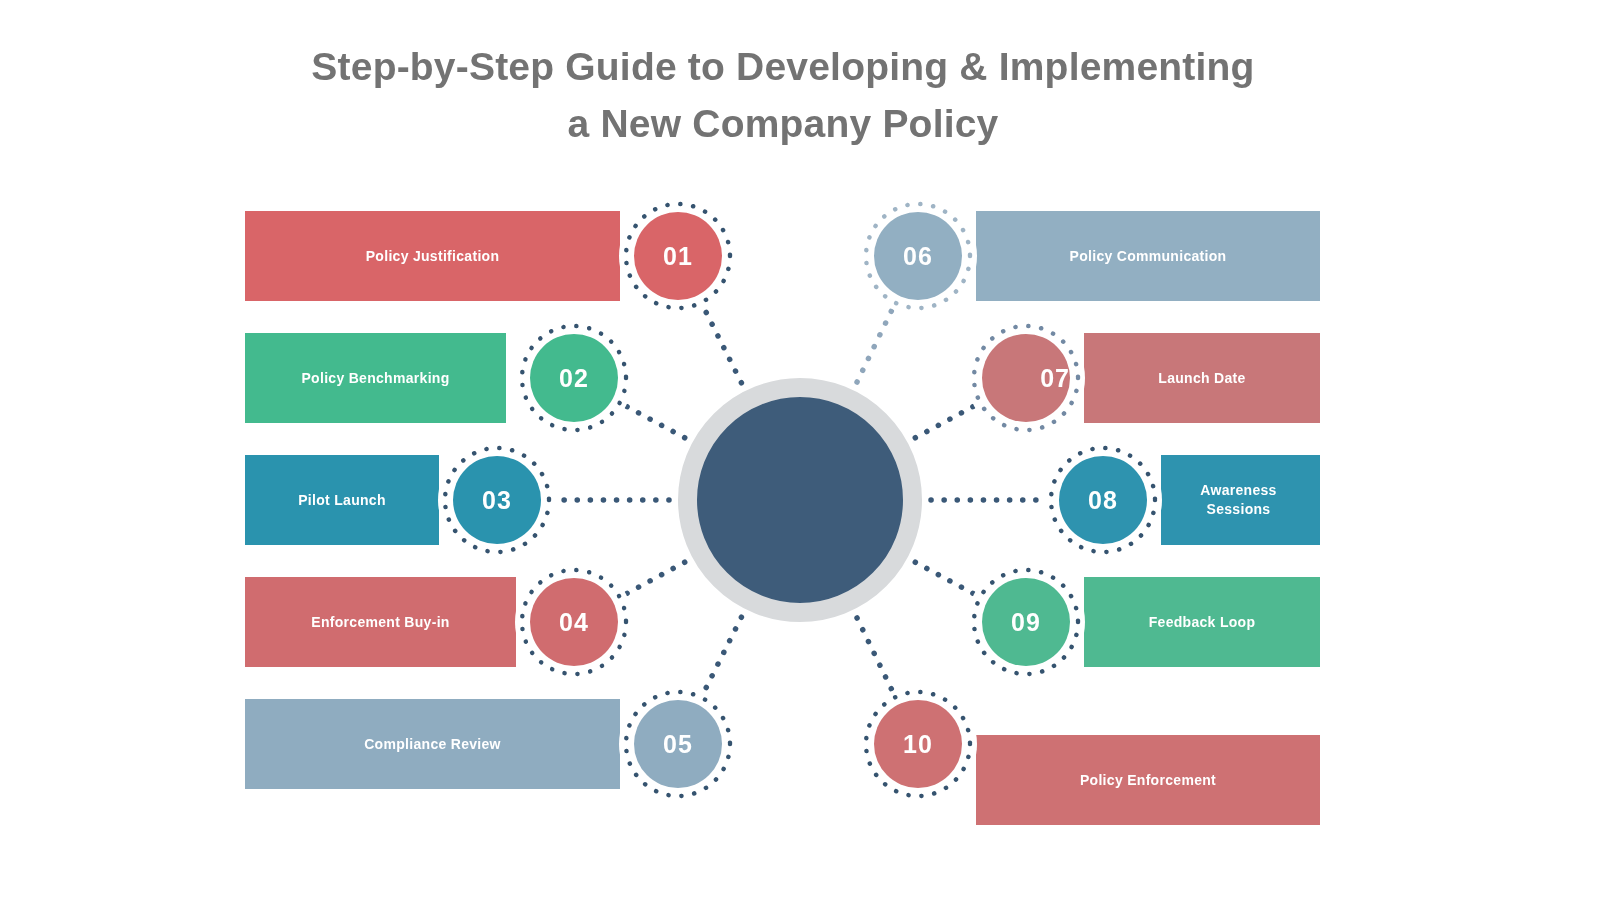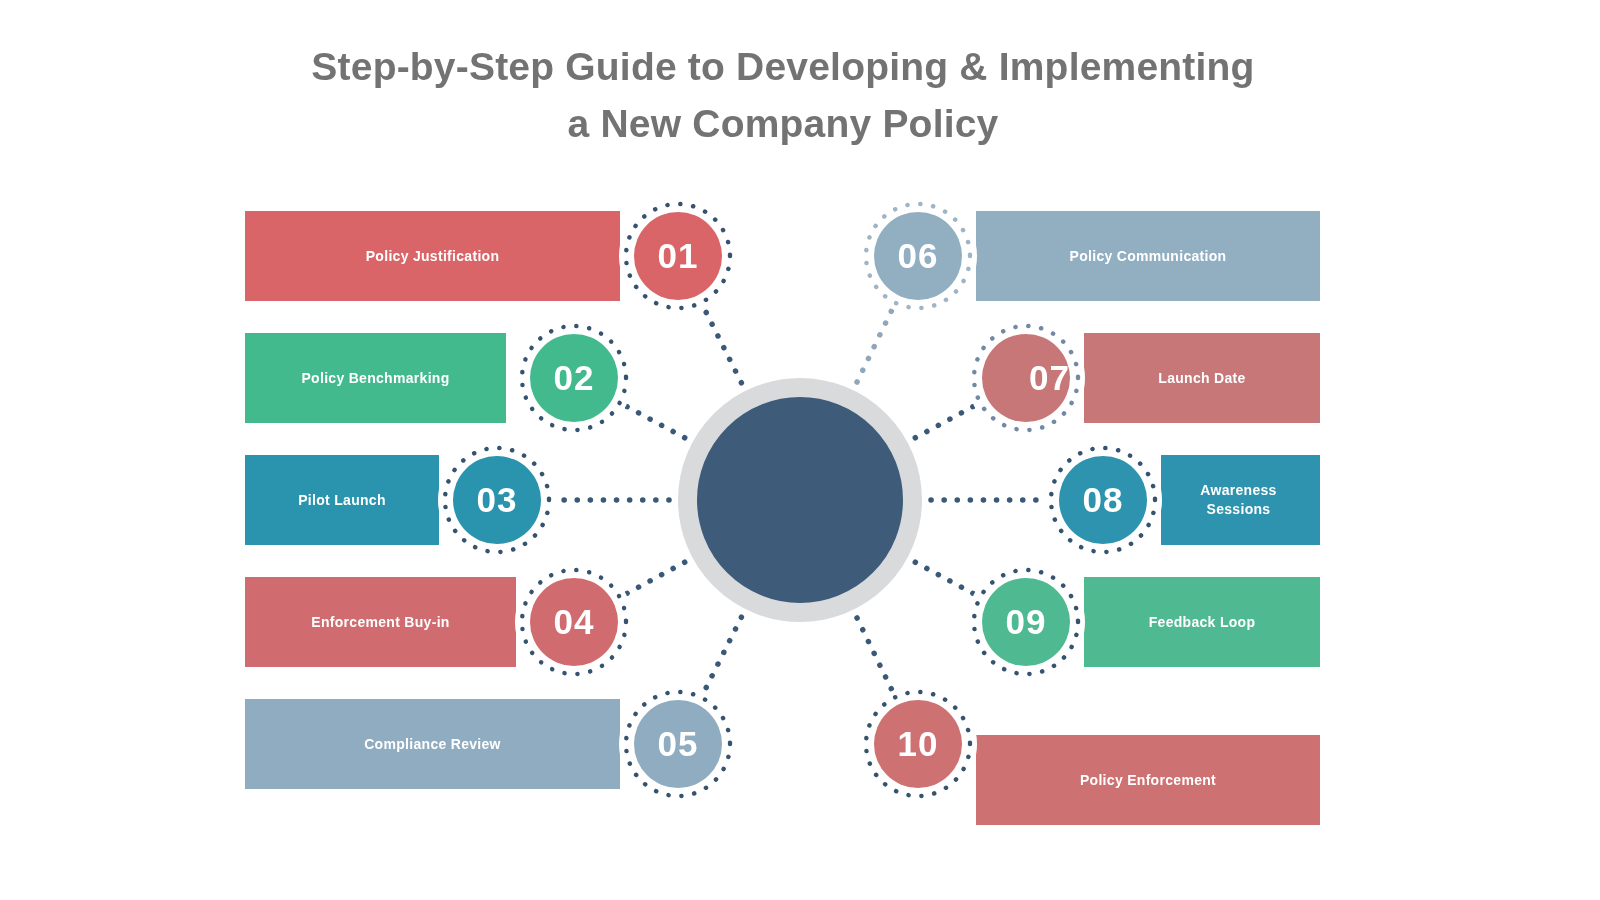--- a/index.html
+++ b/index.html
@@ -19,21 +19,21 @@
   }
   .bar .bar-label{
     color:#ffffff;font-size:14px;font-weight:700;letter-spacing:.3px;text-align:center;line-height:1.35;
   }
   .wire-layer{position:absolute;left:0;top:0;z-index:2;}
   .num-circle{
     position:absolute;width:88px;height:88px;border-radius:50%;z-index:3;
     display:flex;align-items:center;justify-content:center;
   }
   .num-circle .num{
-    color:#ffffff;font-size:35px;font-weight:700;letter-spacing:1px;
+    color:#ffffff;font-size:25px;font-weight:700;letter-spacing:1px;
   }
   .hub{
     position:absolute;left:678px;top:378px;width:244px;height:244px;border-radius:50%;
     box-sizing:border-box;border:19px solid #D8DADC;z-index:3;
   }
   
   .s1{left:245px;top:211px;width:375px;}
   .s2{left:245px;top:333px;width:261px;}
   .s3{left:245px;top:455px;width:194px;}
   .s4{left:245px;top:577px;width:271px;}

